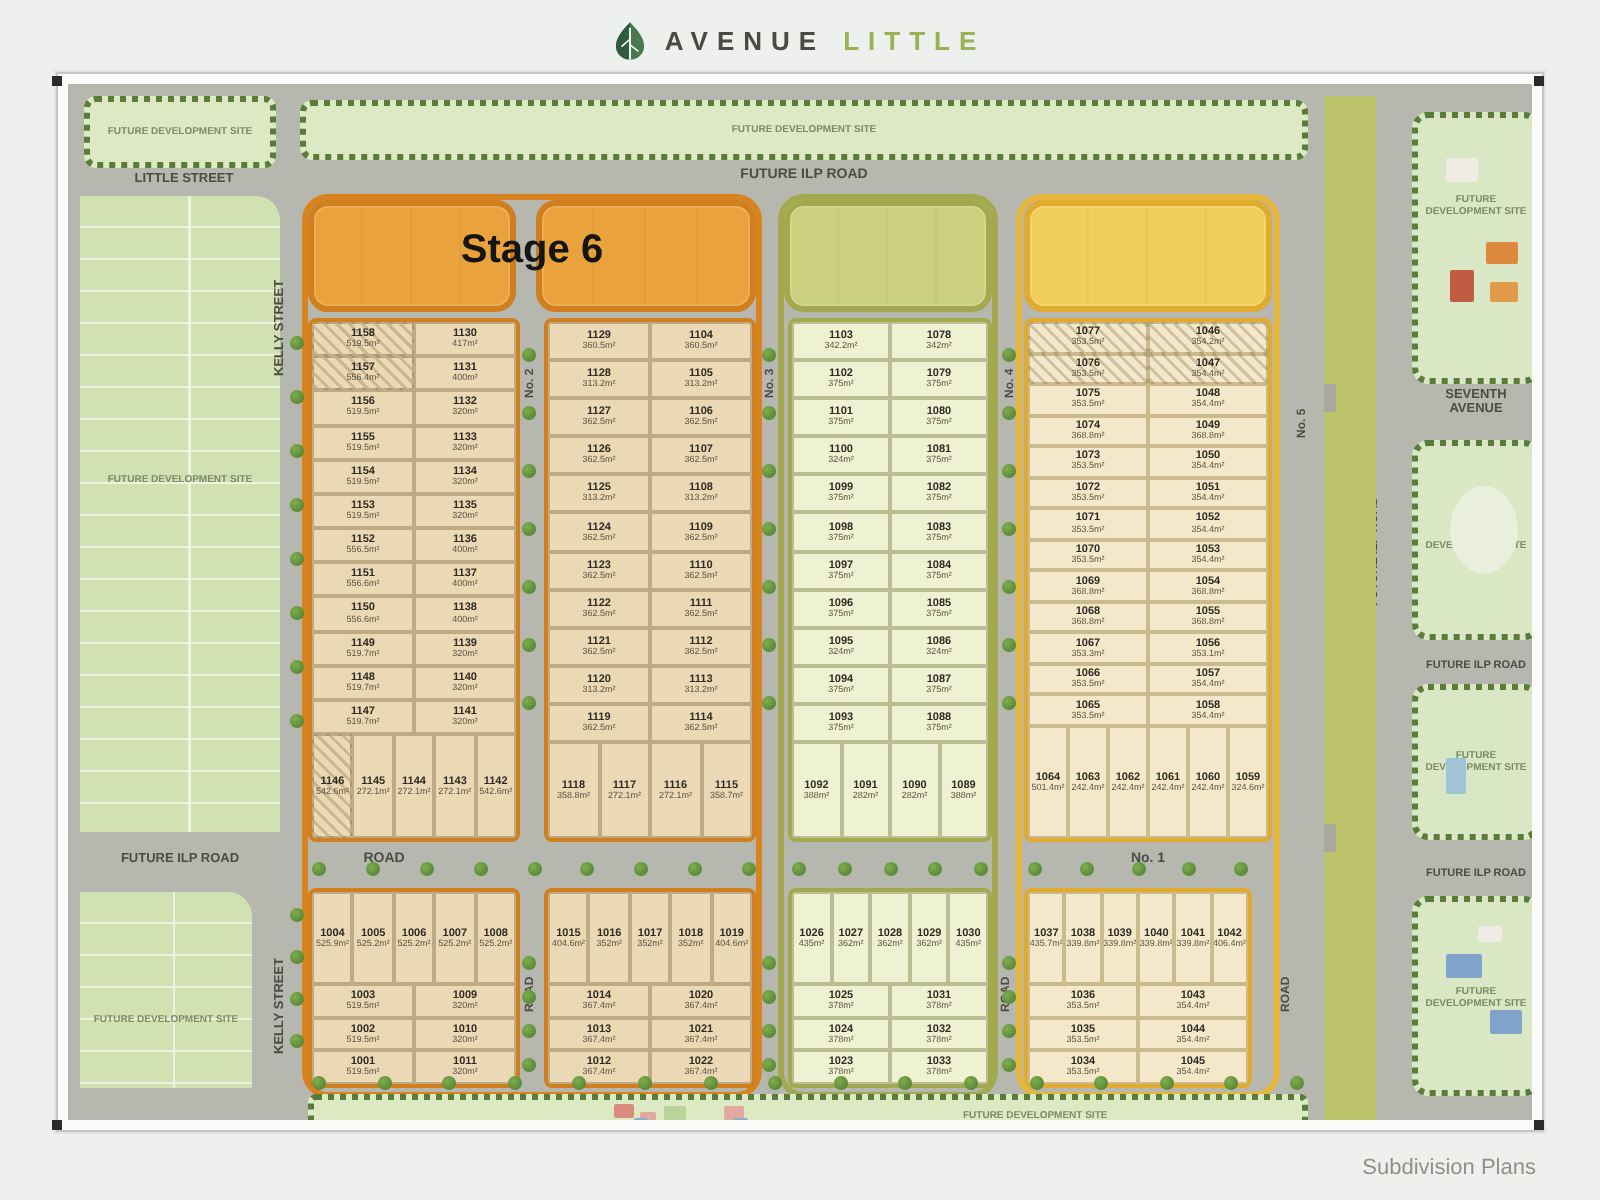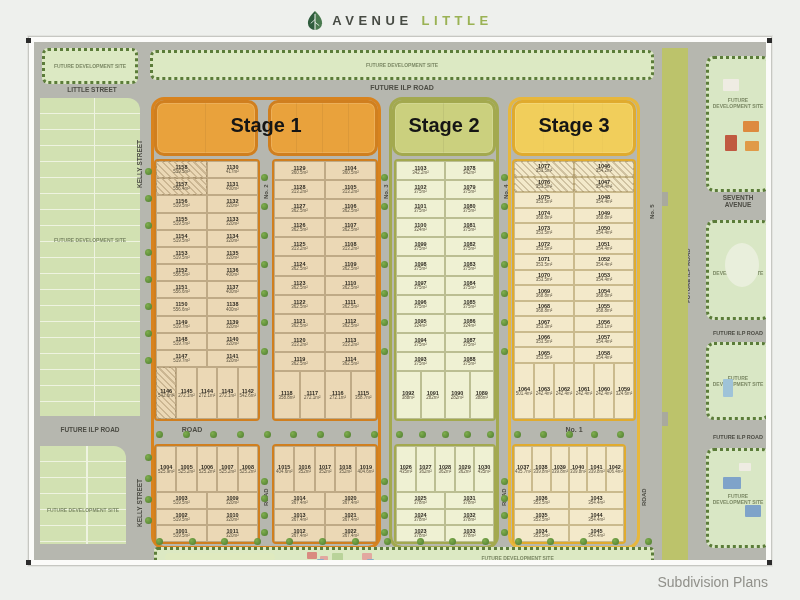--- a/index.html
+++ b/index.html
@@ -4,21 +4,21 @@
 <style>
   * { box-sizing: border-box; margin: 0; padding: 0; }
   html,body { width:800px; height:600px; }
   body { background:#eef0ed; font-family:"Liberation Sans", sans-serif; position:relative; overflow:hidden; }
 
   
   .brandbar { position:absolute; left:0; top:7px; width:800px; height:26px;
               display:flex; align-items:center; justify-content:center; gap:9px; }
   .brand-austral { font-size:13px; font-weight:bold; letter-spacing:4.5px; color:#474b44; }
   .brand-green   { font-size:13px; font-weight:bold; letter-spacing:4.5px; color:#9ab254; }
-  .caption { position:absolute; right:32px; bottom:10px; font-size:14px; color:#90908a; }
+  .caption { position:absolute; right:32px; bottom:10px; font-size:11px; color:#90908a; }
 
   
   .map-frame { position:absolute; left:28px; top:36px; width:744px; height:530px;
                background:#fbfbf9; border:1px solid #c6c7c2; box-shadow:0 0 0 1px #e3e4e0; }
   .map { position:absolute; inset:5px; background:#b6b7af; overflow:hidden; }
   .cmark { position:absolute; width:5px; height:5px; background:#2b2b2b; }
 
   
   .lbl { position:absolute; color:#4c4c44; font-weight:bold; text-align:center; line-height:1.15; }
   .f5 { font-size:5px; } .f55 { font-size:5.5px; } .f6 { font-size:6px; } .f65 { font-size:6.5px; } .f7 { font-size:7px; }
@@ -113,23 +113,21 @@
   <div class="lbl f7" style="left:116px;top:42px;width:504px">FUTURE ILP ROAD</div>
 
   <div class="outline oc1" style="left:117px;top:55px;width:230px;height:452px"></div>
   <div class="outline oc2" style="left:355px;top:55px;width:110px;height:452px"></div>
   <div class="outline oc3" style="left:474px;top:55px;width:132px;height:452px"></div>
 
   <div class="hdr c1" style="left:120px;top:58px;width:104px;height:56px"></div>
   <div class="hdr c1" style="left:234px;top:58px;width:110px;height:56px"></div>
   <div class="hdr c2" style="left:358px;top:58px;width:104px;height:56px"></div>
   <div class="hdr c3" style="left:478px;top:58px;width:124px;height:56px"></div>
-  <div class="stage-title" style="left:120px;top:72px;width:224px">Stage 1</div>
-  <div class="stage-title" style="left:358px;top:72px;width:104px">Stage 2</div>
-  <div class="stage-title" style="left:478px;top:72px;width:124px">Stage 3</div>
+  <div class="stage-title" style="left:120px;top:72px;width:224px">Stage 6</div>
 
   <div class="blk c1" style="left:120px;top:117px;width:106px;height:262px">
     <div class="cols">
       <div class="col">
             <div class="lot h">
               <b>1158</b>
               <i>519.5m²</i>
             </div>
             <div class="lot h">
               <b>1157</b>

